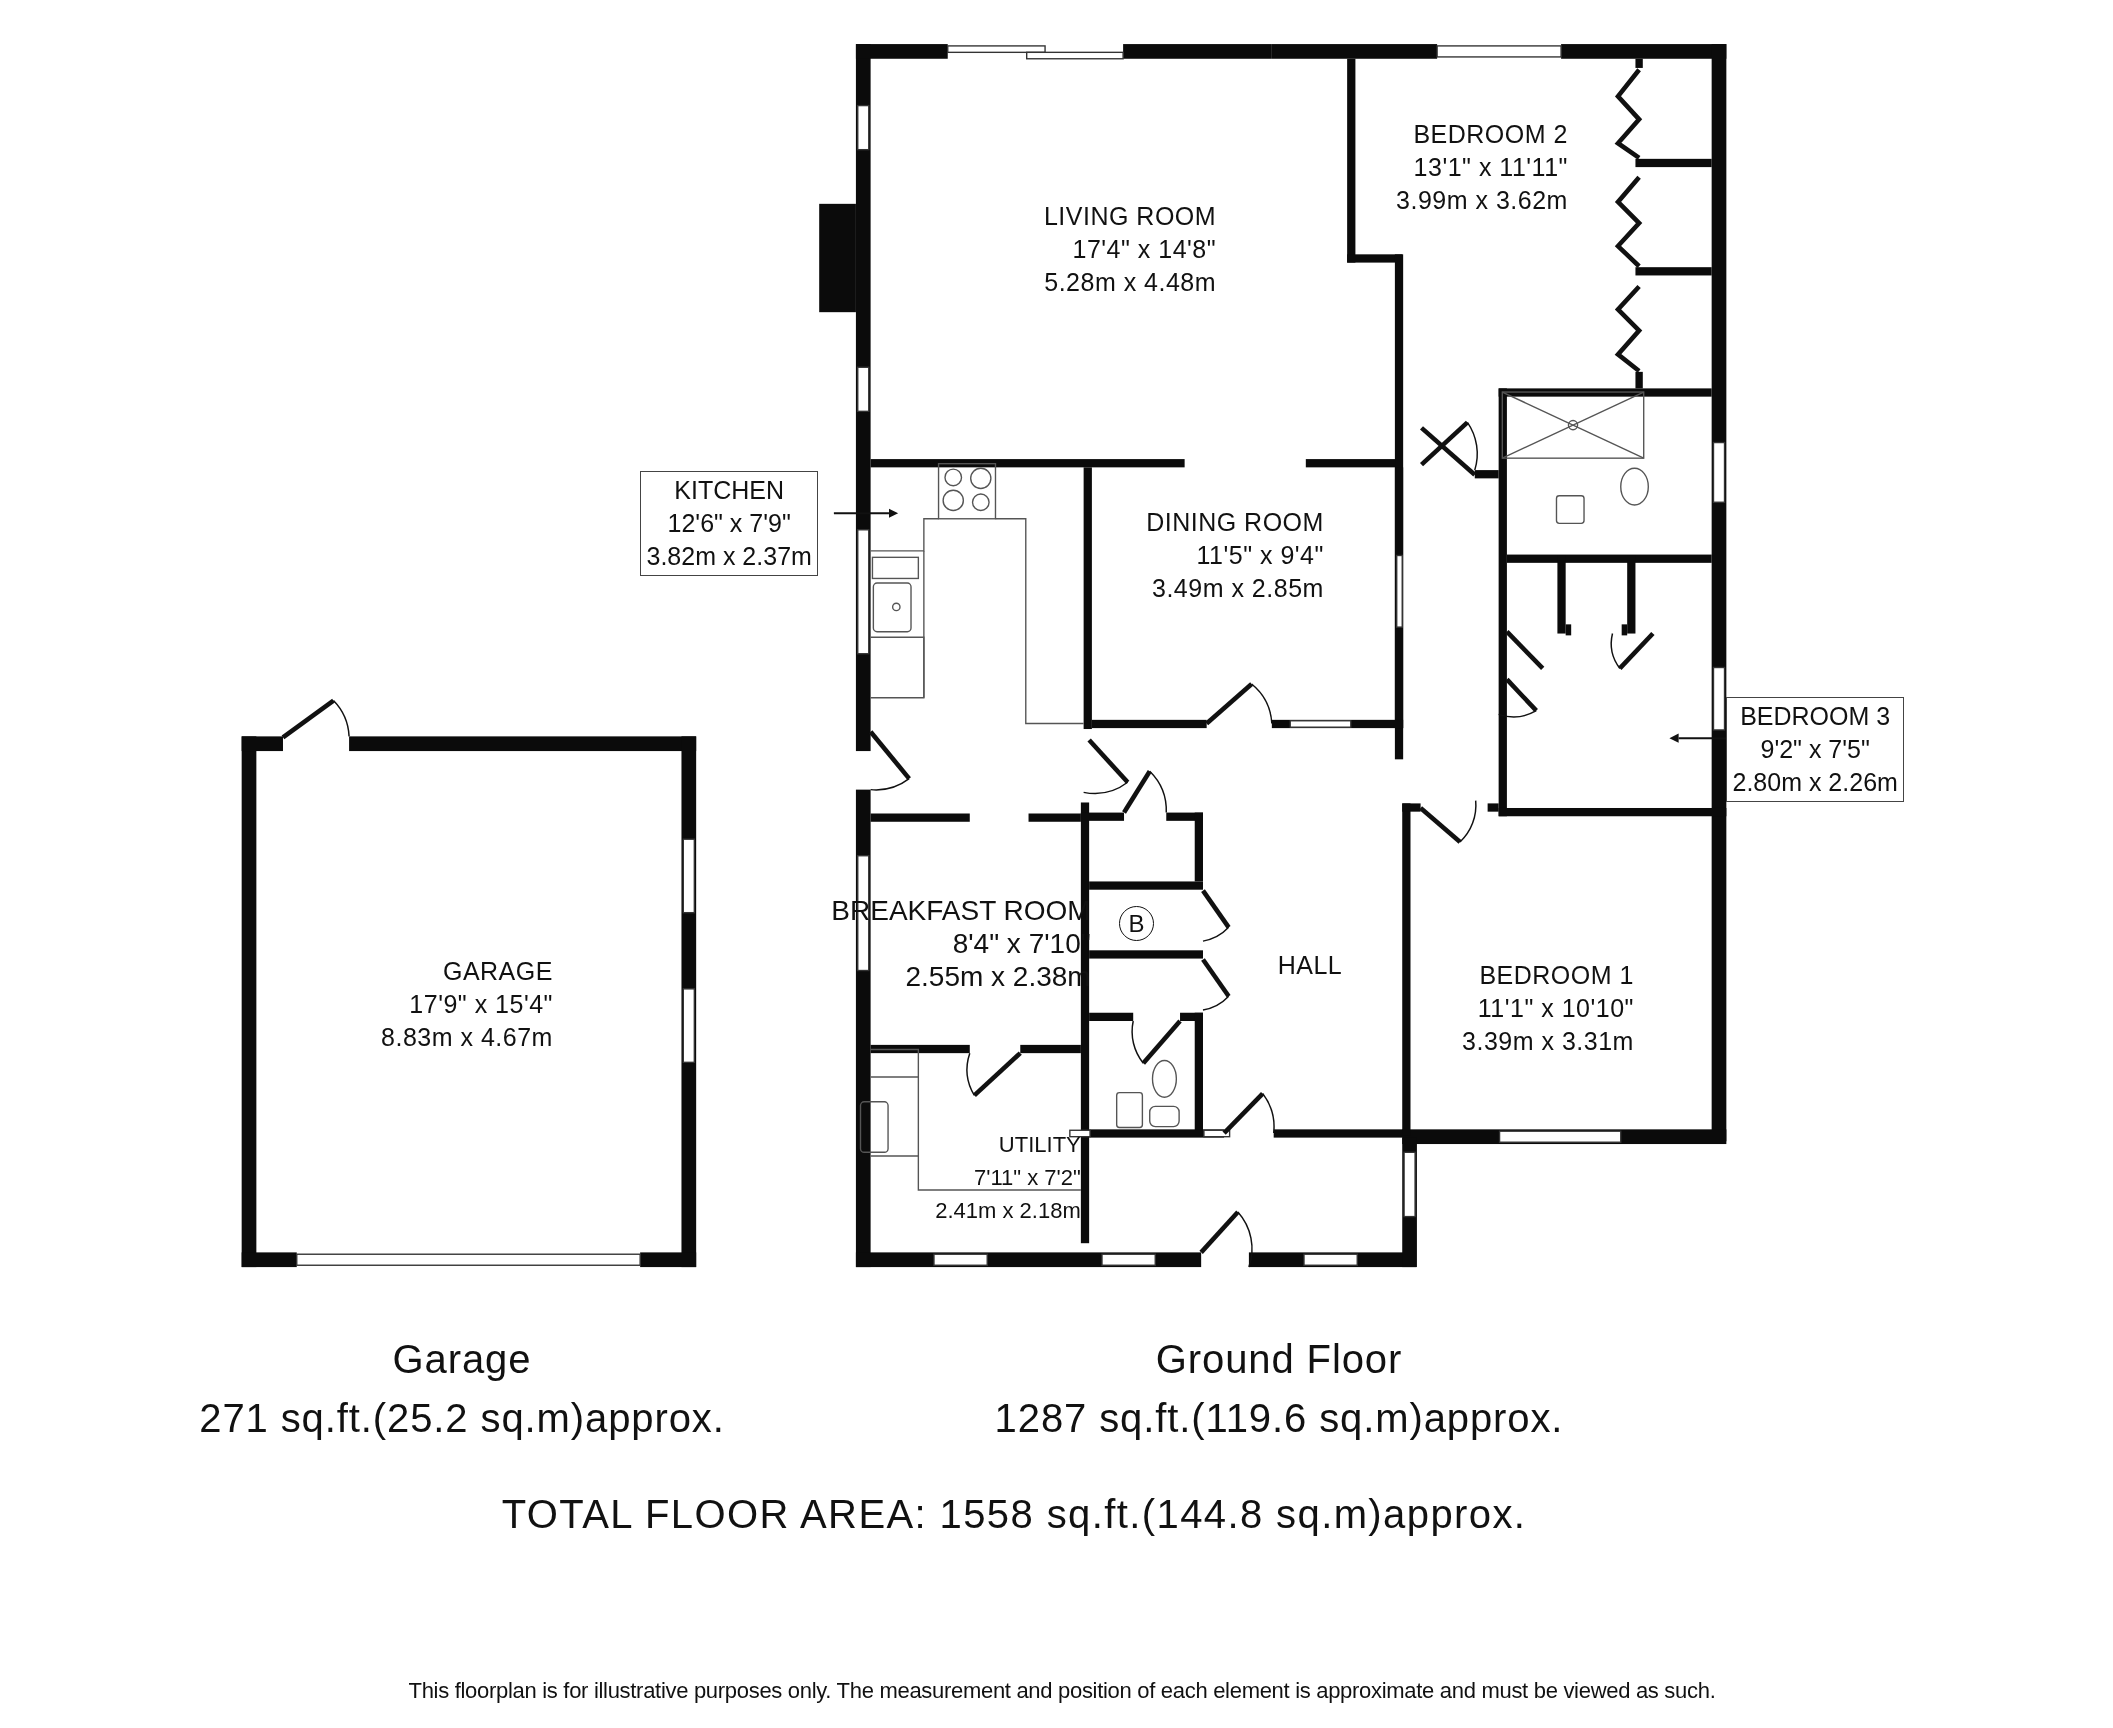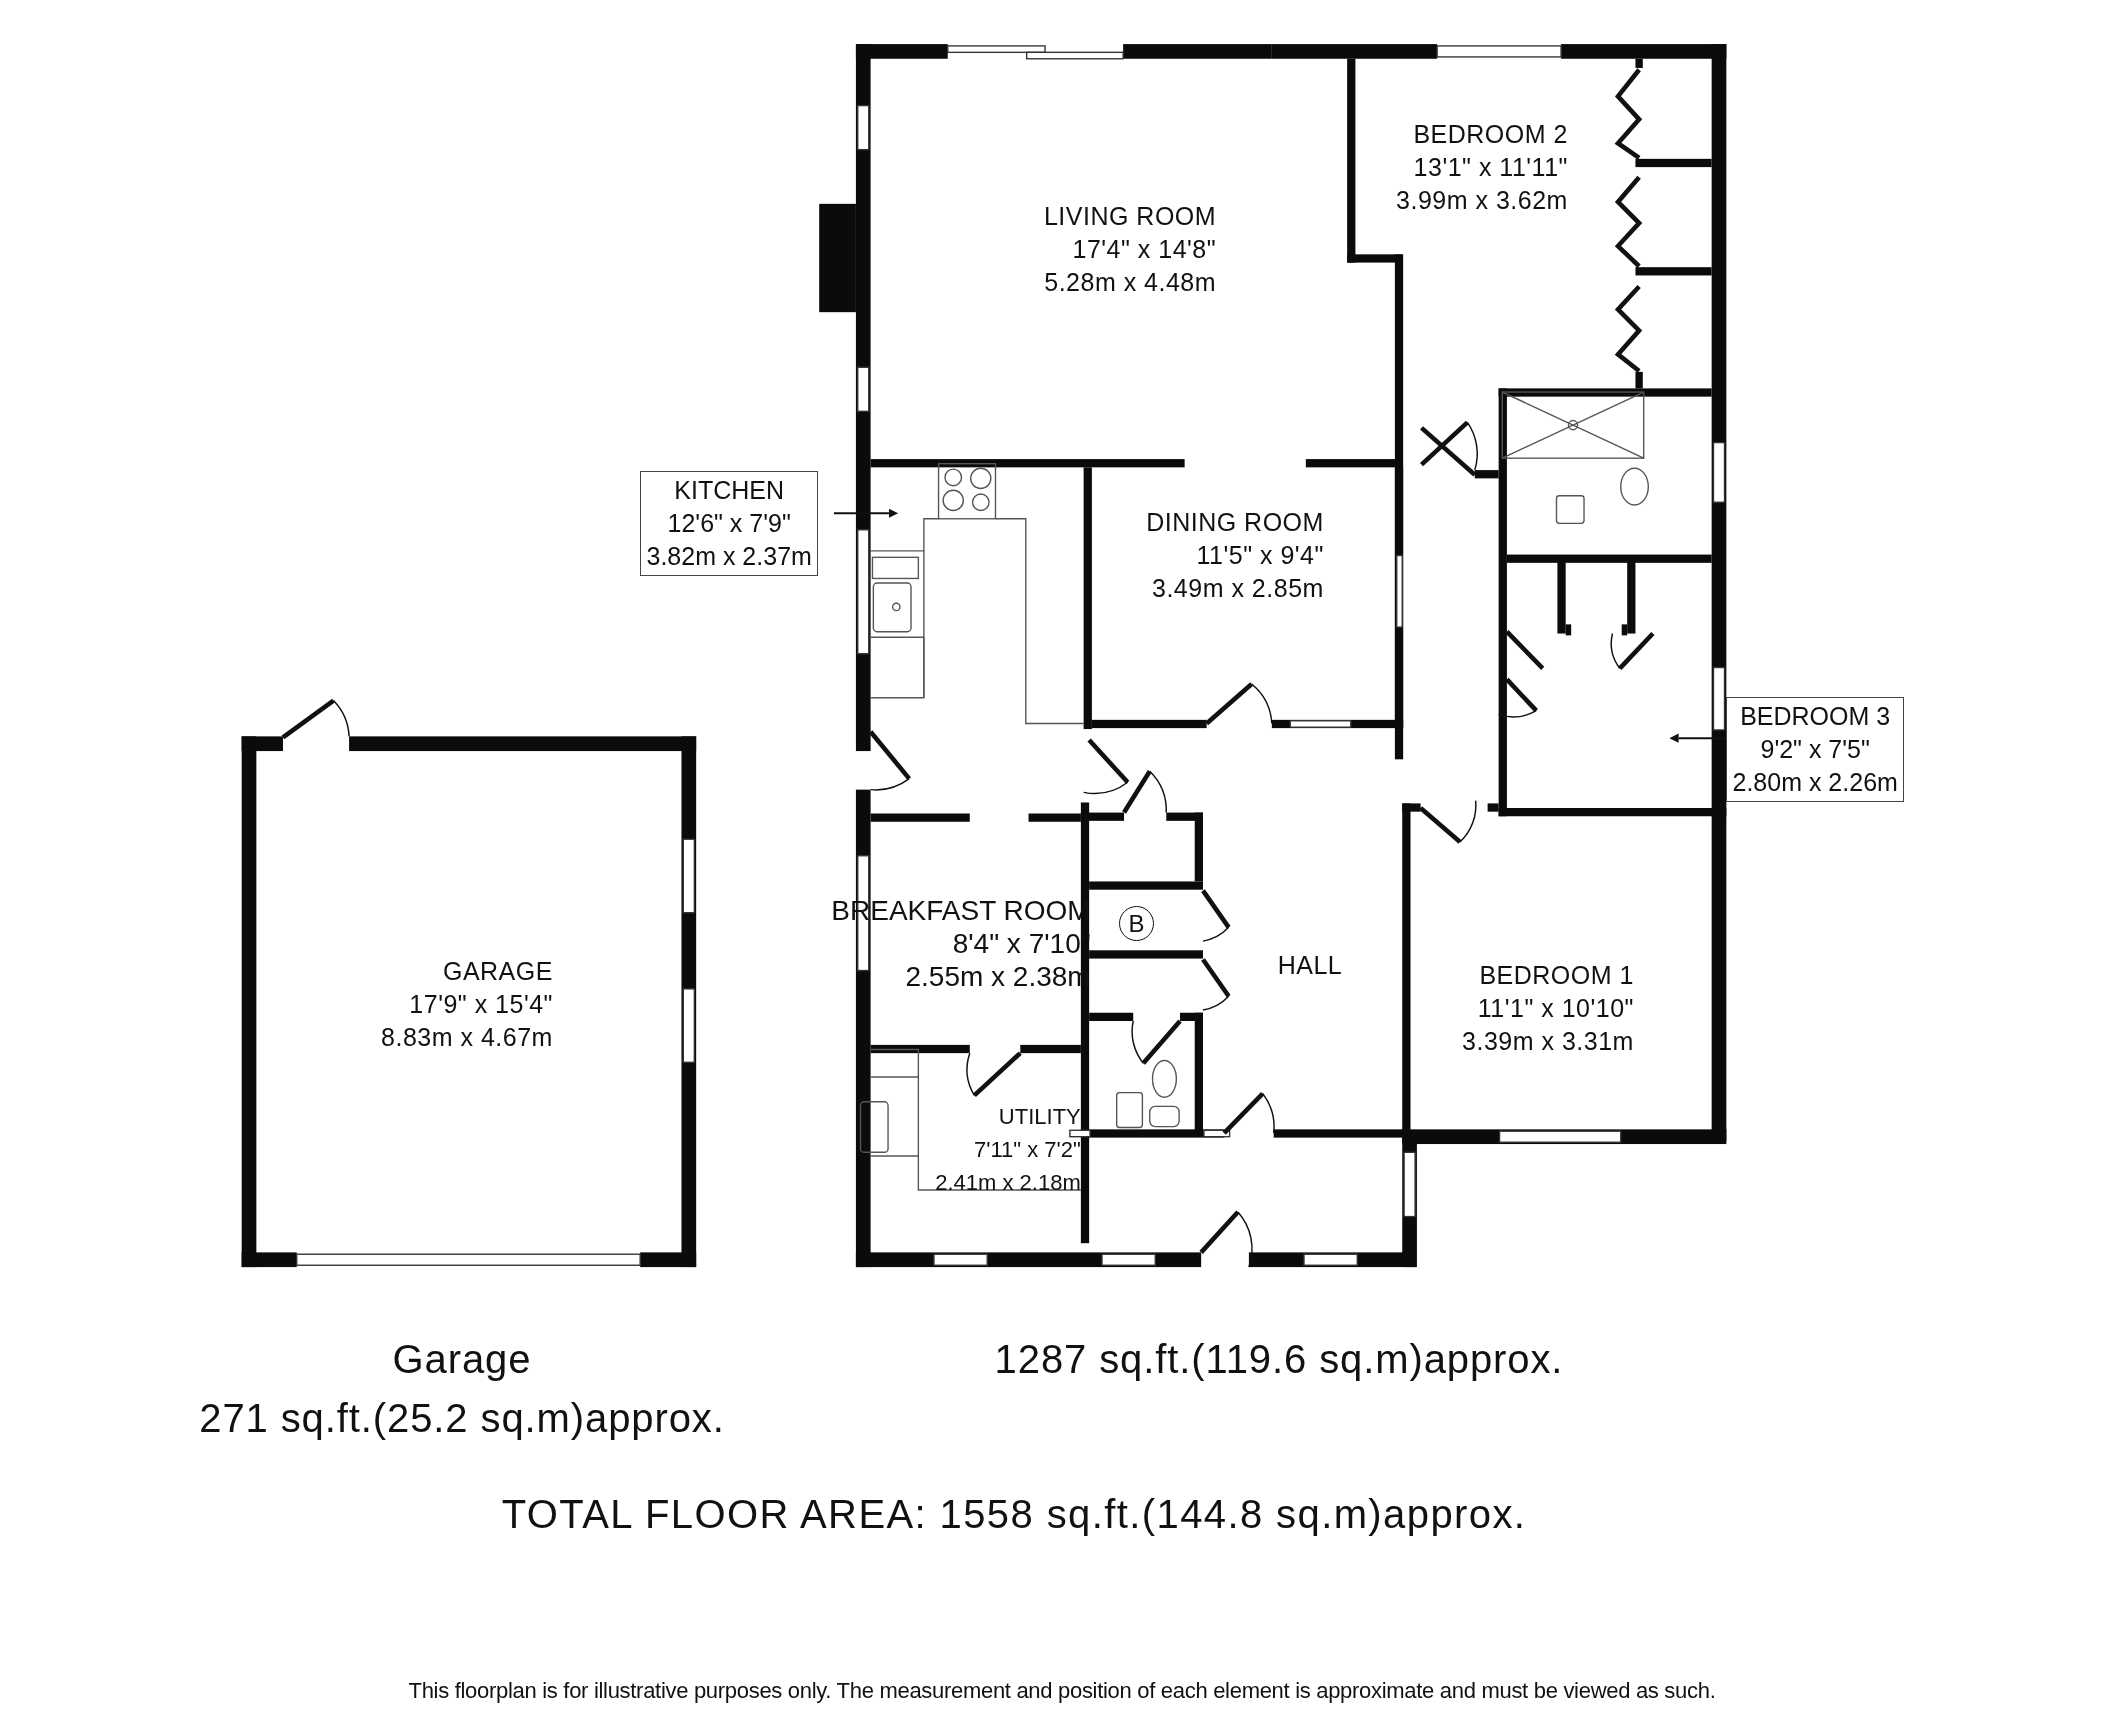--- a/index.html
+++ b/index.html
@@ -285,37 +285,38 @@
 <div class="room-label" style="left:1310px; top:949px;">
   <span>HALL</span>
 </div>
 
 <div class="room-label" style="left:1548px; top:959px;">
   <span>BEDROOM 1</span>
   <span>11'1" x 10'10"</span>
   <span>3.39m x 3.31m</span>
 </div>
 
-<div class="room-label" style="left:1008px; top:1100px; font-size:22px; letter-spacing:0;">
+<div class="room-label" style="left:1008px; top:1128px; font-size:22px; letter-spacing:0;">
   <span>UTILITY</span>
   <span>7'11" x 7'2"</span>
   <span>2.41m x 2.18m</span>
 </div>
 
 <div class="room-label" style="left:467px; top:955px;">
   <span>GARAGE</span>
   <span>17'9" x 15'4"</span>
   <span>8.83m x 4.67m</span>
 </div>
 
 <div class="summary" style="left:462px; top:1330px;">
   <span>Garage</span>
   <span>271 sq.ft.(25.2 sq.m)approx.</span>
 </div>
 
 <div class="summary" style="left:1279px; top:1330px;">
+  <span>Ground Floor</span>
   <span>1287 sq.ft.(119.6 sq.m)approx.</span>
 </div>
 
 <div class="total">TOTAL FLOOR AREA: 1558 sq.ft.(144.8 sq.m)approx.</div>
 
 <div class="disclaimer">This floorplan is for illustrative purposes only. The measurement and position of each element is approximate and must be viewed as such.</div>
 
 
 </body></html>

